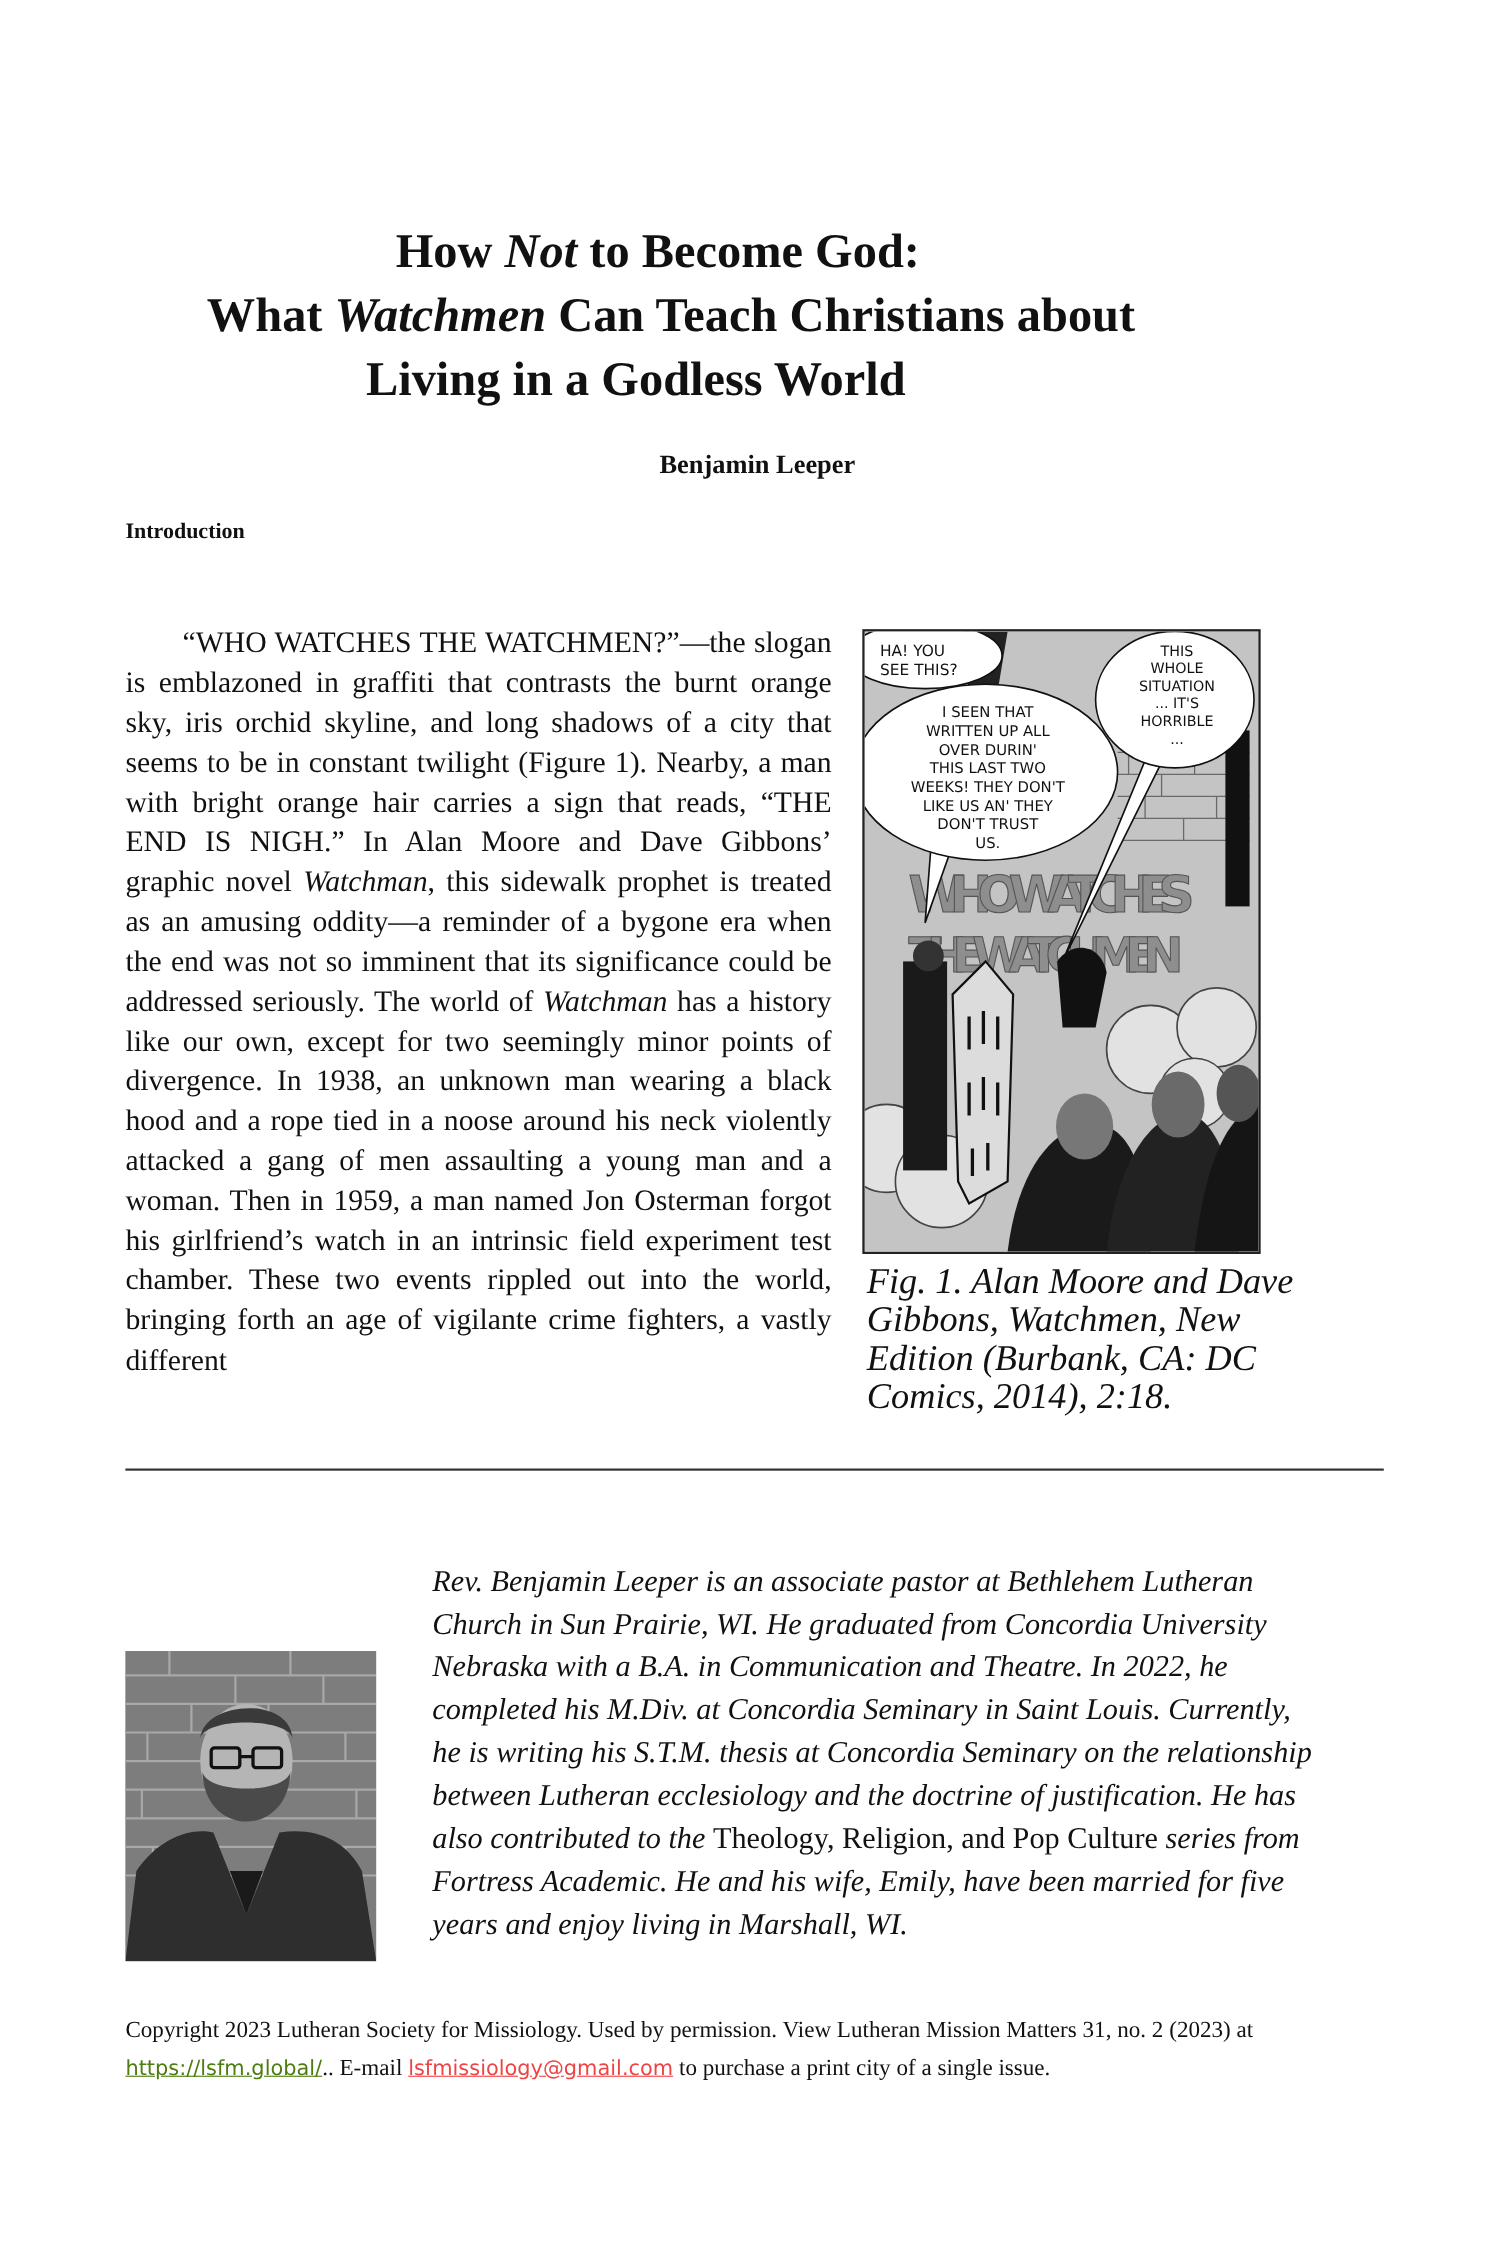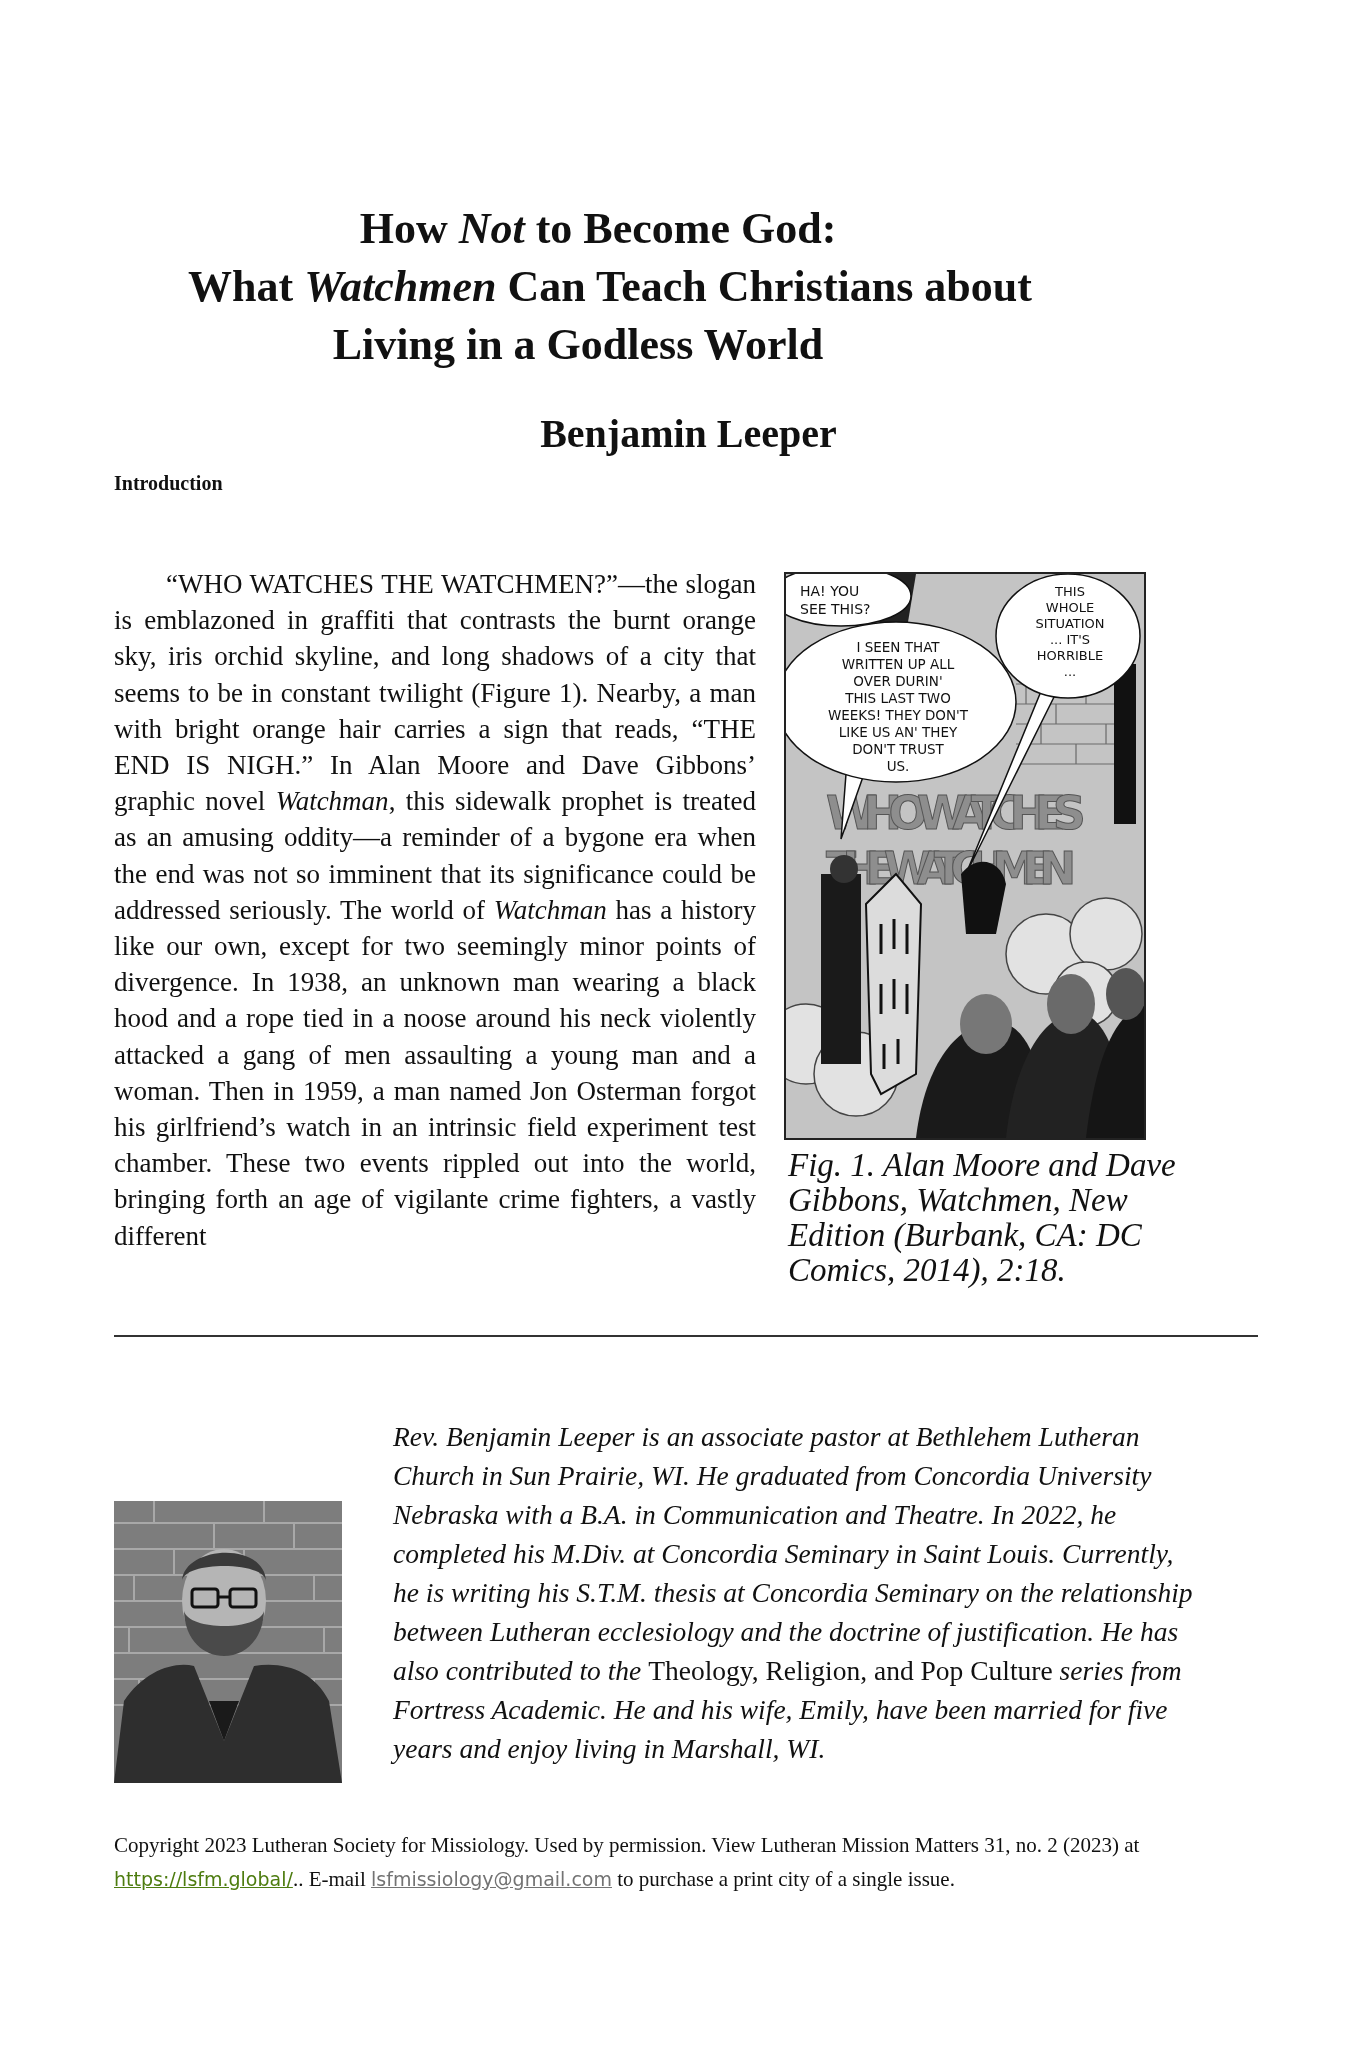--- a/index.html
+++ b/index.html
@@ -3,21 +3,21 @@
 <meta charset="utf-8">
 <style>
   html,body{margin:0;padding:0;background:#ffffff;}
   body{width:1365px;height:2048px;position:relative;overflow:hidden;color:#111;
        font-family:"Liberation Serif","DejaVu Serif",serif;}
   .abs{position:absolute;}
   .title{left:0;width:1196px;text-align:center;font-weight:bold;font-size:44px;line-height:58px;top:200px;}
   .title .line{display:block;}
   .title .l2{margin-left:0;padding-left:24px;}
   .title .l3{margin-left:-40px;}
-  .author{left:0;width:1365px;text-align:center;font-weight:bold;font-size:40px;top:410px;padding-left:12px;box-sizing:border-box;}
+  .author{left:0;width:1365px;text-align:center;font-weight:bold;font-size:24px;top:410px;padding-left:12px;box-sizing:border-box;}
   .section{left:114px;top:472px;font-weight:bold;font-size:20px;}
   .body-col{left:114px;top:566px;width:642px;font-size:27px;line-height:36.2px;text-align:justify;}
   .body-col p{margin:0;text-indent:52px;}
   .figure{left:784px;top:572px;width:362px;height:568px;border:2px solid #222;box-sizing:border-box;overflow:hidden;background:#c9c9c9;}
   .caption{left:788px;top:1148px;width:400px;font-style:italic;font-size:33px;line-height:35px;}
   .divider{left:114px;top:1335px;width:1144px;height:0;border-top:2px solid #333;}
   .photo{left:114px;top:1501px;width:228px;height:282px;overflow:hidden;background:#888;}
   .bio{left:393px;top:1384px;width:800px;font-size:27.5px;line-height:39px;font-style:italic;margin-top:33px;}
   .bio .roman{font-style:normal;}
   .copyright{left:114px;top:1828px;width:1100px;font-size:21px;line-height:34px;}
@@ -133,13 +133,13 @@
     <g fill="none" stroke="#111" stroke-width="3">
       <rect x="78" y="88" width="26" height="18" rx="3"></rect>
         <rect x="116" y="88" width="26" height="18" rx="3"></rect>
         <path d="M104 96 H116"></path>
     </g>
   </svg>
 </div>
 
 <div class="abs bio"><span>Rev. Benjamin Leeper is an associate pastor at Bethlehem Lutheran Church in Sun Prairie, WI. He graduated from Concordia University Nebraska with a B.A. in Communication and Theatre. In 2022, he completed his M.Div. at Concordia Seminary in Saint Louis. Currently, he is writing his S.T.M. thesis at Concordia Seminary on the relationship between Lutheran ecclesiology and the doctrine of justification. He has also contributed to the </span><span class="roman">Theology, Religion, and Pop Culture</span><span> series from Fortress Academic. He and his wife, Emily, have been married for five years and enjoy living in Marshall, WI.</span></div>
 
-<div class="abs copyright"><span>Copyright 2023 Lutheran Society for Missiology. Used by permission. View Lutheran Mission Matters 31, no. 2 (2023) at </span><a style="color: #4d7c0f;">https://lsfm.global/</a><span>.. E-mail </span><a style="color: #737373;">lsfmissiology@gmail.com</a><span> to purchase a print city of a single issue.</span></div>
+<div class="abs copyright"><span>Copyright 2023 Lutheran Society for Missiology. Used by permission. View Lutheran Mission Matters 31, no. 2 (2023) at </span><a style="color: #4d7c0f;">https://lsfm.global/</a><span>.. E-mail </span><a style="color: #ef4444;">lsfmissiology@gmail.com</a><span> to purchase a print city of a single issue.</span></div>
 
 </body></html>

